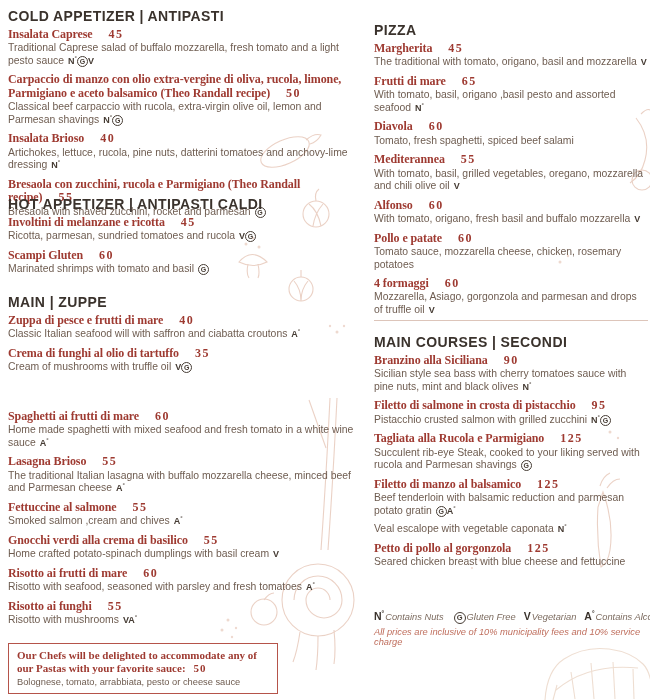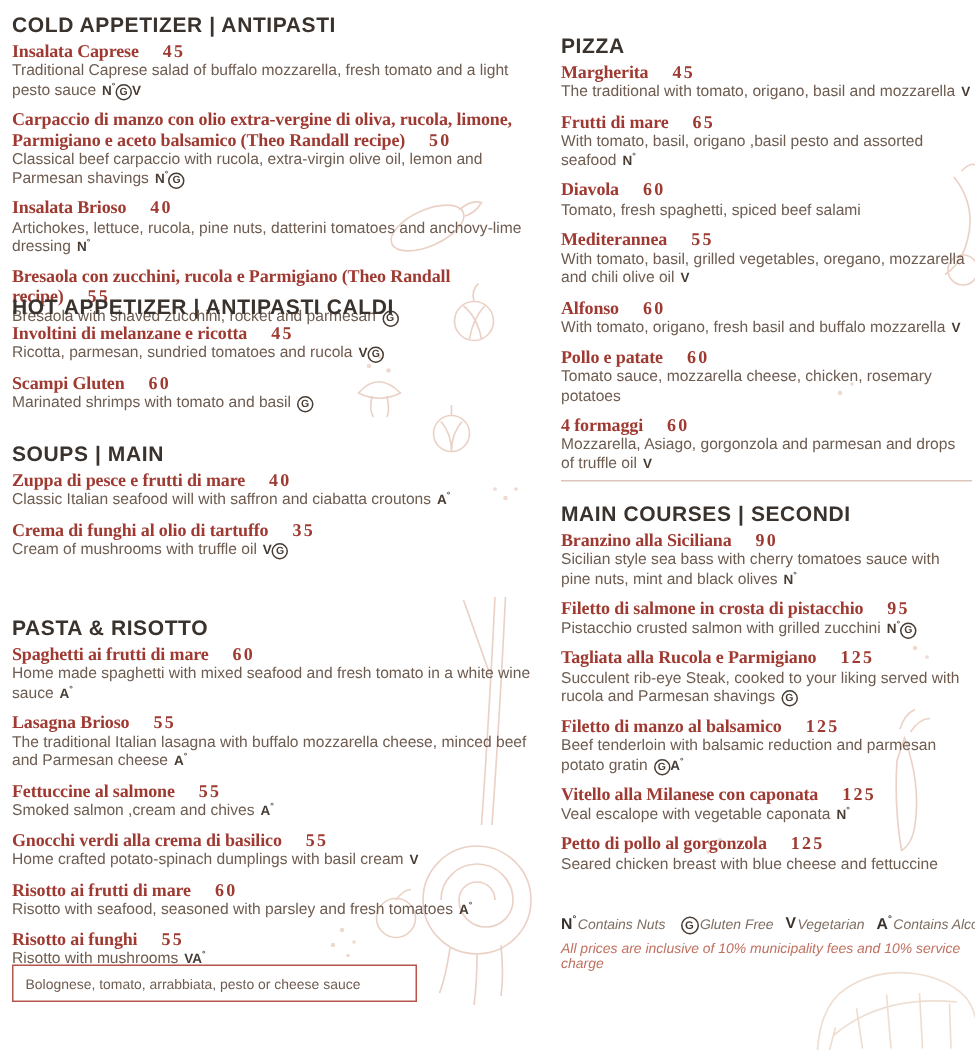--- a/index.html
+++ b/index.html
@@ -128,32 +128,31 @@
         <div class="item">
           <div class="name-line"><span>Involtini di melanzane e ricotta</span><span class="price">45</span></div>
           <div class="desc"><span>Ricotta, parmesan, sundried tomatoes and rucola</span><span class="icons"><span class="badge">V</span><span class="gfi">G</span></span></div>
         </div>
         <div class="item">
           <div class="name-line"><span>Scampi Gluten</span><span class="price">60</span></div>
           <div class="desc"><span>Marinated shrimps with tomato and basil</span><span class="icons"><span class="gfi">G</span></span></div>
         </div>
       </div>
       <div class="section" style="top: 294px; left: 0px; width: 100%;">
-        <h2 class="heading">SOUPS | MAIN</h2>
+        <h2 class="heading">MAIN | ZUPPE</h2>
         <div class="item">
           <div class="name-line"><span>Zuppa di pesce e frutti di mare</span><span class="price">40</span></div>
           <div class="desc"><span>Classic Italian seafood will with saffron and ciabatta croutons</span><span class="icons"><span class="badge">A<sup>°</sup></span></span></div>
         </div>
         <div class="item">
           <div class="name-line"><span>Crema di funghi al olio di tartuffo</span><span class="price">35</span></div>
           <div class="desc"><span>Cream of mushrooms with truffle oil</span><span class="icons"><span class="badge">V</span><span class="gfi">G</span></span></div>
         </div>
       </div>
       <div class="section" style="top: 410px; left: 0px; width: 100%;">
-        <h2 class="heading">PASTA &amp; RISOTTO</h2>
         <div class="item">
           <div class="name-line"><span>Spaghetti ai frutti di mare</span><span class="price">60</span></div>
           <div class="desc"><span>Home made spaghetti with mixed seafood and fresh tomato in a white wine sauce</span><span class="icons"><span class="badge">A<sup>°</sup></span></span></div>
         </div>
         <div class="item">
           <div class="name-line"><span>Lasagna Brioso</span><span class="price">55</span></div>
           <div class="desc"><span>The traditional Italian lasagna with buffalo mozzarella cheese, minced beef and Parmesan cheese</span><span class="icons"><span class="badge">A<sup>°</sup></span></span></div>
         </div>
         <div class="item">
           <div class="name-line"><span>Fettuccine al salmone</span><span class="price">55</span></div>
@@ -218,31 +217,31 @@
         </div>
         <div class="item">
           <div class="name-line"><span>Tagliata alla Rucola e Parmigiano</span><span class="price">125</span></div>
           <div class="desc"><span>Succulent rib-eye Steak, cooked to your liking served with rucola and Parmesan shavings</span><span class="icons"><span class="gfi">G</span></span></div>
         </div>
         <div class="item">
           <div class="name-line"><span>Filetto di manzo al balsamico</span><span class="price">125</span></div>
           <div class="desc"><span>Beef tenderloin with balsamic reduction and parmesan potato gratin</span><span class="icons"><span class="gfi">G</span><span class="badge">A<sup>°</sup></span></span></div>
         </div>
         <div class="item">
-          <div class="name-line"><span>Vitello alla Milanese con caponata</span><span class="price">125</span></div>
           <div class="desc"><span>Veal escalope with vegetable caponata</span><span class="icons"><span class="badge">N<sup>°</sup></span></span></div>
         </div>
         <div class="item">
           <div class="name-line"><span>Petto di pollo al gorgonzola</span><span class="price">125</span></div>
           <div class="desc"><span>Seared chicken breast with blue cheese and fettuccine</span></div>
         </div>
       </div>
     </div>
 
   <div class="chef-box">
+    <div class="chef-head"><span>Our Chefs will be delighted to accommodate any of our Pastas with your favorite sauce:</span><span class="chef-price">50</span></div>
     <div class="chef-desc">Bolognese, tomato, arrabbiata, pesto or cheese sauce</div>
   </div>
 
   <div class="legend" id="legend"><span class="sym">N<sup>°</sup></span><span class="lab">Contains Nuts</span><span class="gfi">G</span><span class="lab">Gluten Free</span><span class="sym">V</span><span class="lab">Vegetarian</span><span class="sym">A<sup>°</sup></span><span class="lab">Contains Alcohol</span></div>
 
   <div class="footer-note">All prices are inclusive of 10% municipality fees and 10% service charge</div>
 
 </div>
 
 </body></html>

